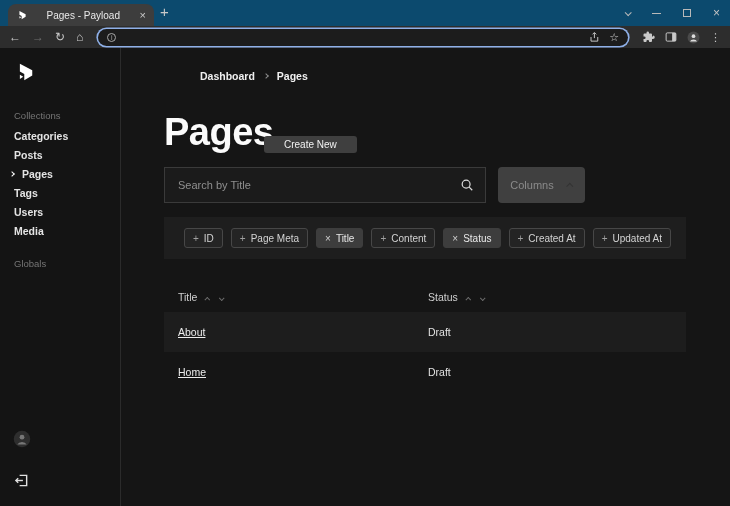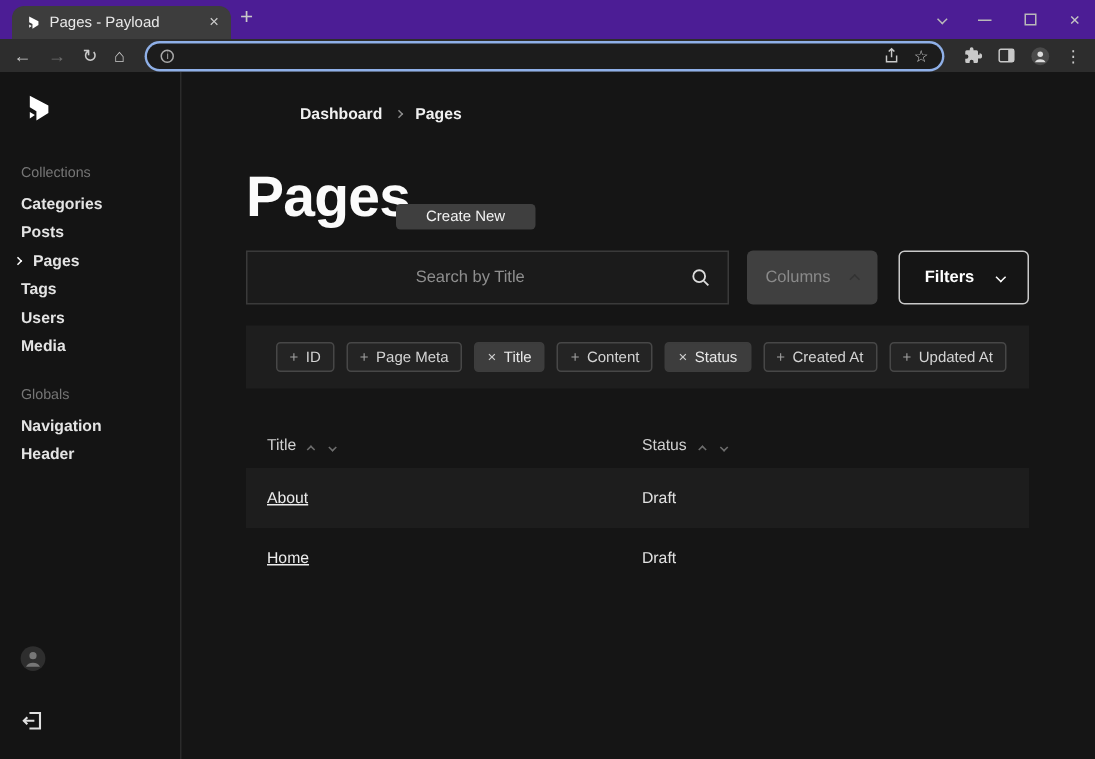--- a/index.html
+++ b/index.html
@@ -8,21 +8,21 @@
 
   
   .chev { display:inline-block; width:5px; height:5px;
           border-right:1.4px solid currentColor; border-bottom:1.4px solid currentColor; }
   .chev-down  { transform:rotate(45deg) translateY(-1px); }
   .chev-up    { transform:rotate(-135deg) translateY(-1px); }
   .chev-right { transform:rotate(-45deg); }
 
   
   .chrome { position:absolute; top:0; left:0; width:730px; height:48px; }
-  .tabstrip { position:relative; height:26px; background:#4c1d95; }
+  .tabstrip { position:relative; height:26px; background:#0c4a6e;text-align:center; }
   .tab { position:absolute; left:8px; top:4px; width:146px; height:22px; background:#3d3d3d;
          border-radius:8px 8px 0 0; display:flex; align-items:center; padding:0 8px; gap:6px; }
   .tab-title { flex:1; font-size:10px; color:#e9e9e9; white-space:nowrap; overflow:hidden; }
   .tab-close { color:#cccccc; font-size:11px; line-height:11px; cursor:default; }
   .newtab { position:absolute; left:160px; top:3px; color:#c9c9c9; font-size:15px; }
   .wincontrols { position:absolute; right:10px; top:0; height:26px; display:flex;
                  align-items:center; gap:22px; color:#b9b9b9; }
   .win-min { width:9px; border-top:1.2px solid #b9b9b9; display:inline-block; }
   .win-max { width:8px; height:8px; border:1.2px solid #b9b9b9; display:inline-block; }
   .win-close { font-size:12px; color:#c4c4c4; }
@@ -68,21 +68,21 @@
   .bc-current { color:#f0f0f0; font-weight:bold; }
 
   .page-title { position:absolute; top:63px; left:0; font-size:38px; line-height:42px;
                 font-weight:bold; color:#fbfbfb; letter-spacing:-0.5px; }
   .create-new { position:absolute; left:100px; top:88px; height:17px; padding:0 20px;
                 background:#3f3f3f; border:none; border-radius:3px; color:#f2f2f2;
                 font-size:10px; font-family:inherit; display:flex; align-items:center; cursor:pointer; }
 
   .search-input { position:absolute; top:119px; left:0; width:322px; height:36px;
                   background:#1b1b1b; border:1px solid #3a3a3a; color:#e8e8e8;
-                  font-size:11px; font-family:inherit; padding:0 36px 0 13px; outline:none;text-align:center; }
+                  font-size:11px; font-family:inherit; padding:0 36px 0 13px; outline:none; }
   .search-input::placeholder { color:#8f8f8f; }
   .search-ic { position:absolute; top:130px; left:296px; }
 
   .btn { position:absolute; top:119px; height:36px; border-radius:4px; font-size:11px;
          font-family:inherit; display:flex; align-items:center; justify-content:center;
          gap:14px; cursor:pointer; }
   .btn-columns { left:334px; width:87px; background:#404040; border:none; color:#8a8a8a; }
   .btn-columns .chev { color:#333333; }
   .btn-filters { left:435px; width:87px; background:transparent;
                  border:1px solid #c9c9c9; color:#ffffff; font-weight:bold; }
@@ -185,24 +185,20 @@
       <div class="side-item active">
         <span class="chev chev-right"></span>
         <span>Pages</span>
       </div>
       <div class="side-item">Tags</div>
       <div class="side-item">Users</div>
       <div class="side-item">Media</div>
     </div>
 
     <div class="side-label" style="top:210px">Globals</div>
-    <div class="side-group" style="top:231px">
-      <div class="side-item">Navigation</div>
-      <div class="side-item">Header</div>
-    </div>
 
     <svg class="account" width="18" height="18" viewBox="0 0 24 24">
       <circle cx="12" cy="12" r="11" fill="#2e2e2e"></circle>
       <circle cx="12" cy="9.5" r="3.2" fill="#777777"></circle>
       <path d="M5.8 19.3a6.6 5.2 0 0 1 12.4 0z" fill="#777777"></path>
     </svg>
     <svg class="logout" width="15" height="15" viewBox="0 0 16 16" fill="none" stroke="#e0e0e0" stroke-width="1.5">
       <path d="M6 2.5H13.5V13.5H6"></path>
         <path d="M9.5 8H2"></path>
         <path d="M4.5 5.5 2 8l2.5 2.5"></path>
@@ -222,24 +218,20 @@
 
     <input class="search-input" type="text" placeholder="Search by Title" style="">
     <svg class="search-ic" width="14" height="14" viewBox="0 0 16 16" fill="none" stroke="#dcdcdc" stroke-width="1.4">
       <circle cx="7" cy="7" r="4.5"></circle>
         <path d="M10.5 10.5 14 14"></path>
     </svg>
 
     <button class="btn btn-columns">
       <span>Columns</span>
       <span class="chev chev-up"></span>
-    </button>
-    <button class="btn btn-filters">
-      <span>Filters</span>
-      <span class="chev chev-down"></span>
     </button>
 
     <div class="pills-panel">
       <button class="pill">
         <span class="pill-icon">+</span>
         <span>ID</span>
       </button>
       <button class="pill">
         <span class="pill-icon">+</span>
         <span>Page Meta</span>

